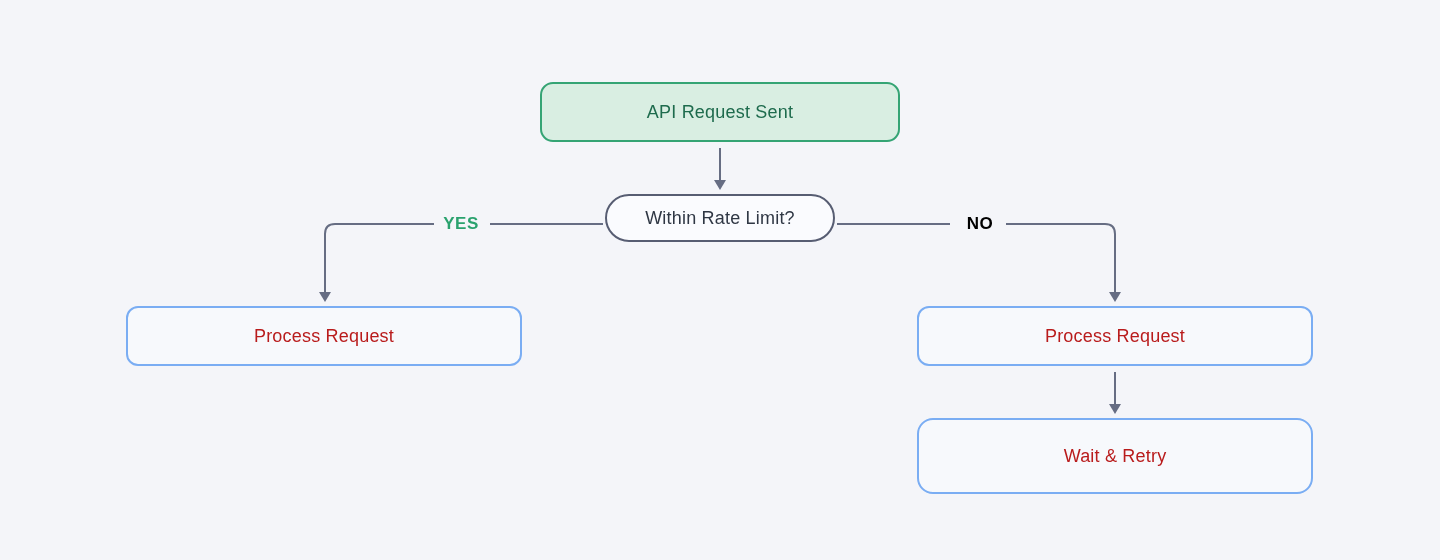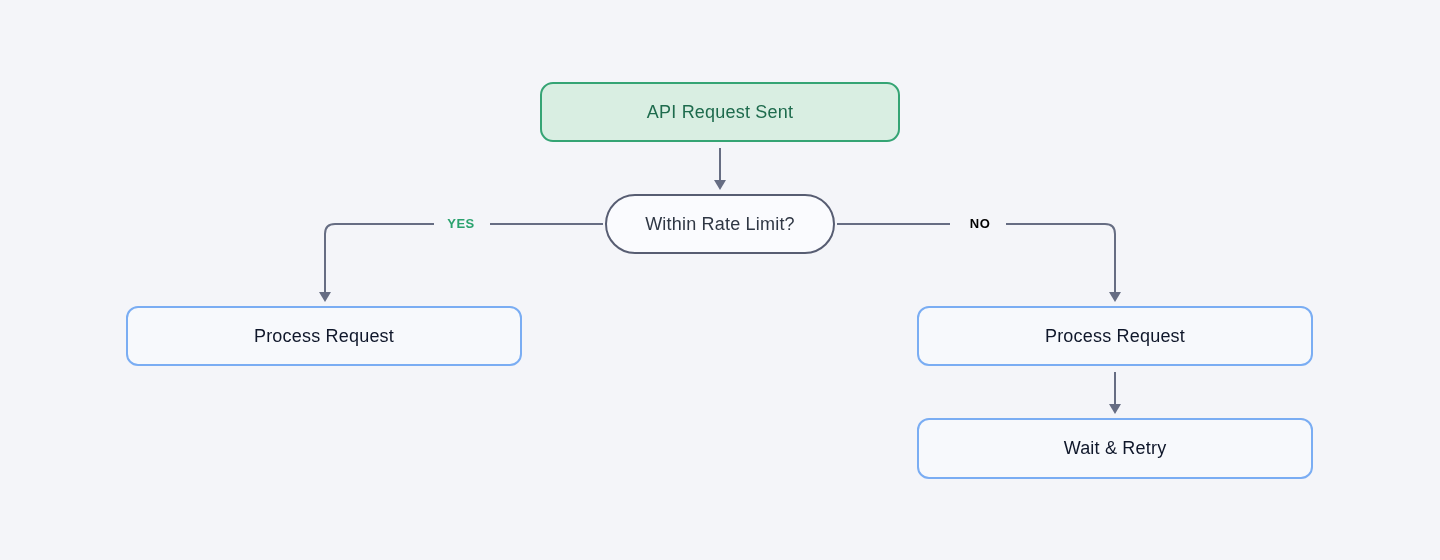--- a/index.html
+++ b/index.html
@@ -36,41 +36,41 @@
   }
   .node-start {
     left: 540px; top: 82px; width: 360px; height: 60px;
     background: #d9eee2;
     border: 2px solid #35a474;
     border-radius: 13px;
     color: #1e6b4d;
     font-weight: 500;
   }
   .node-decision {
-    left: 605px; top: 194px; width: 230px; height: 60px;
+    left: 605px; top: 194px; width: 230px; height: 48px;
     background: #fafbfe;
     border: 2px solid #575d72;
     border-radius: 30px;
     color: #2f3744;
   }
   .node-action {
     background: #f7f9fc;
     border: 2px solid #7aadf3;
     border-radius: 12px;
-    color: #0f172a;
+    color: #b91c1c;
   }
   .node-process  { left: 126px; top: 306px; width: 396px; height: 60px; }
   .node-throttle { left: 917px; top: 306px; width: 396px; height: 60px; }
-  .node-wait     { left: 917px; top: 418px; width: 396px; height: 61px; }
+  .node-wait     { left: 917px; top: 418px; width: 396px; height: 76px; border-radius: 16px; }
   .edge-label {
     position: absolute;
     top: 213px;
     width: 60px;
     text-align: center;
-    font-size: 13px;
+    font-size: 17px;
     font-weight: bold;
     letter-spacing: 0.5px;
     line-height: 22px;
   }
   .edge-label-yes { left: 431px; color: #2aa26e; }
   .edge-label-no  { left: 950px; color: #000000; }
 </style>
 </head>
 <body>
 

